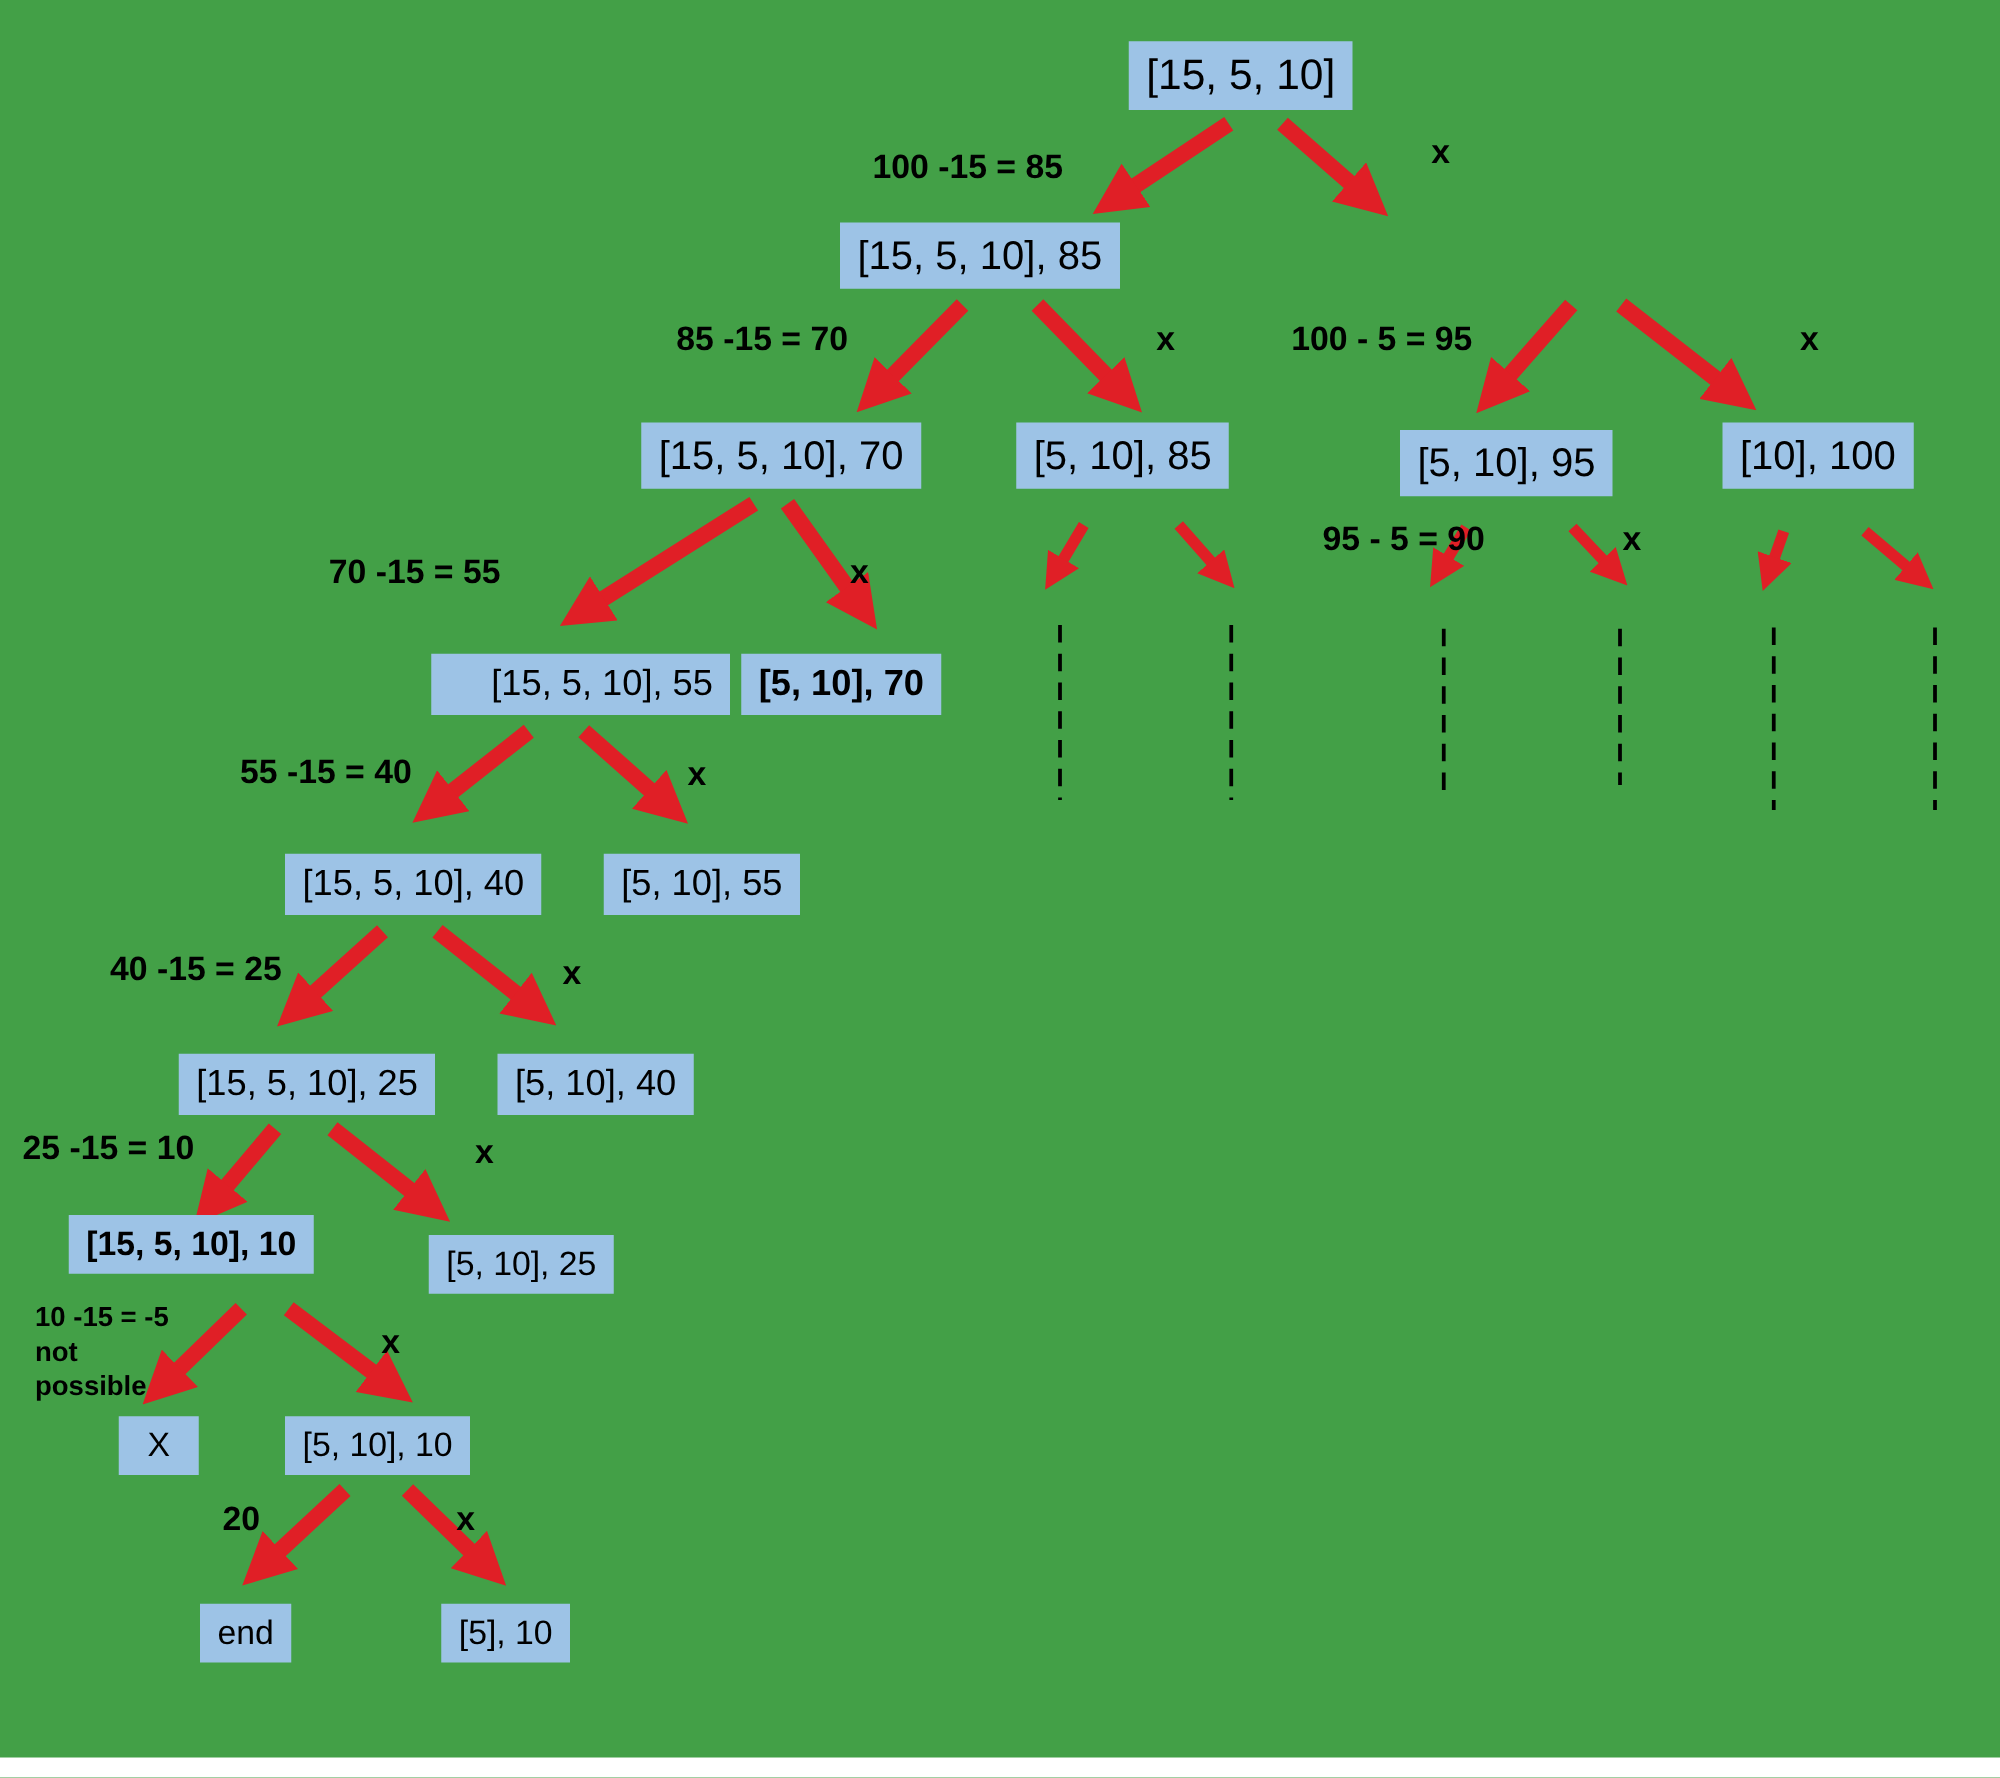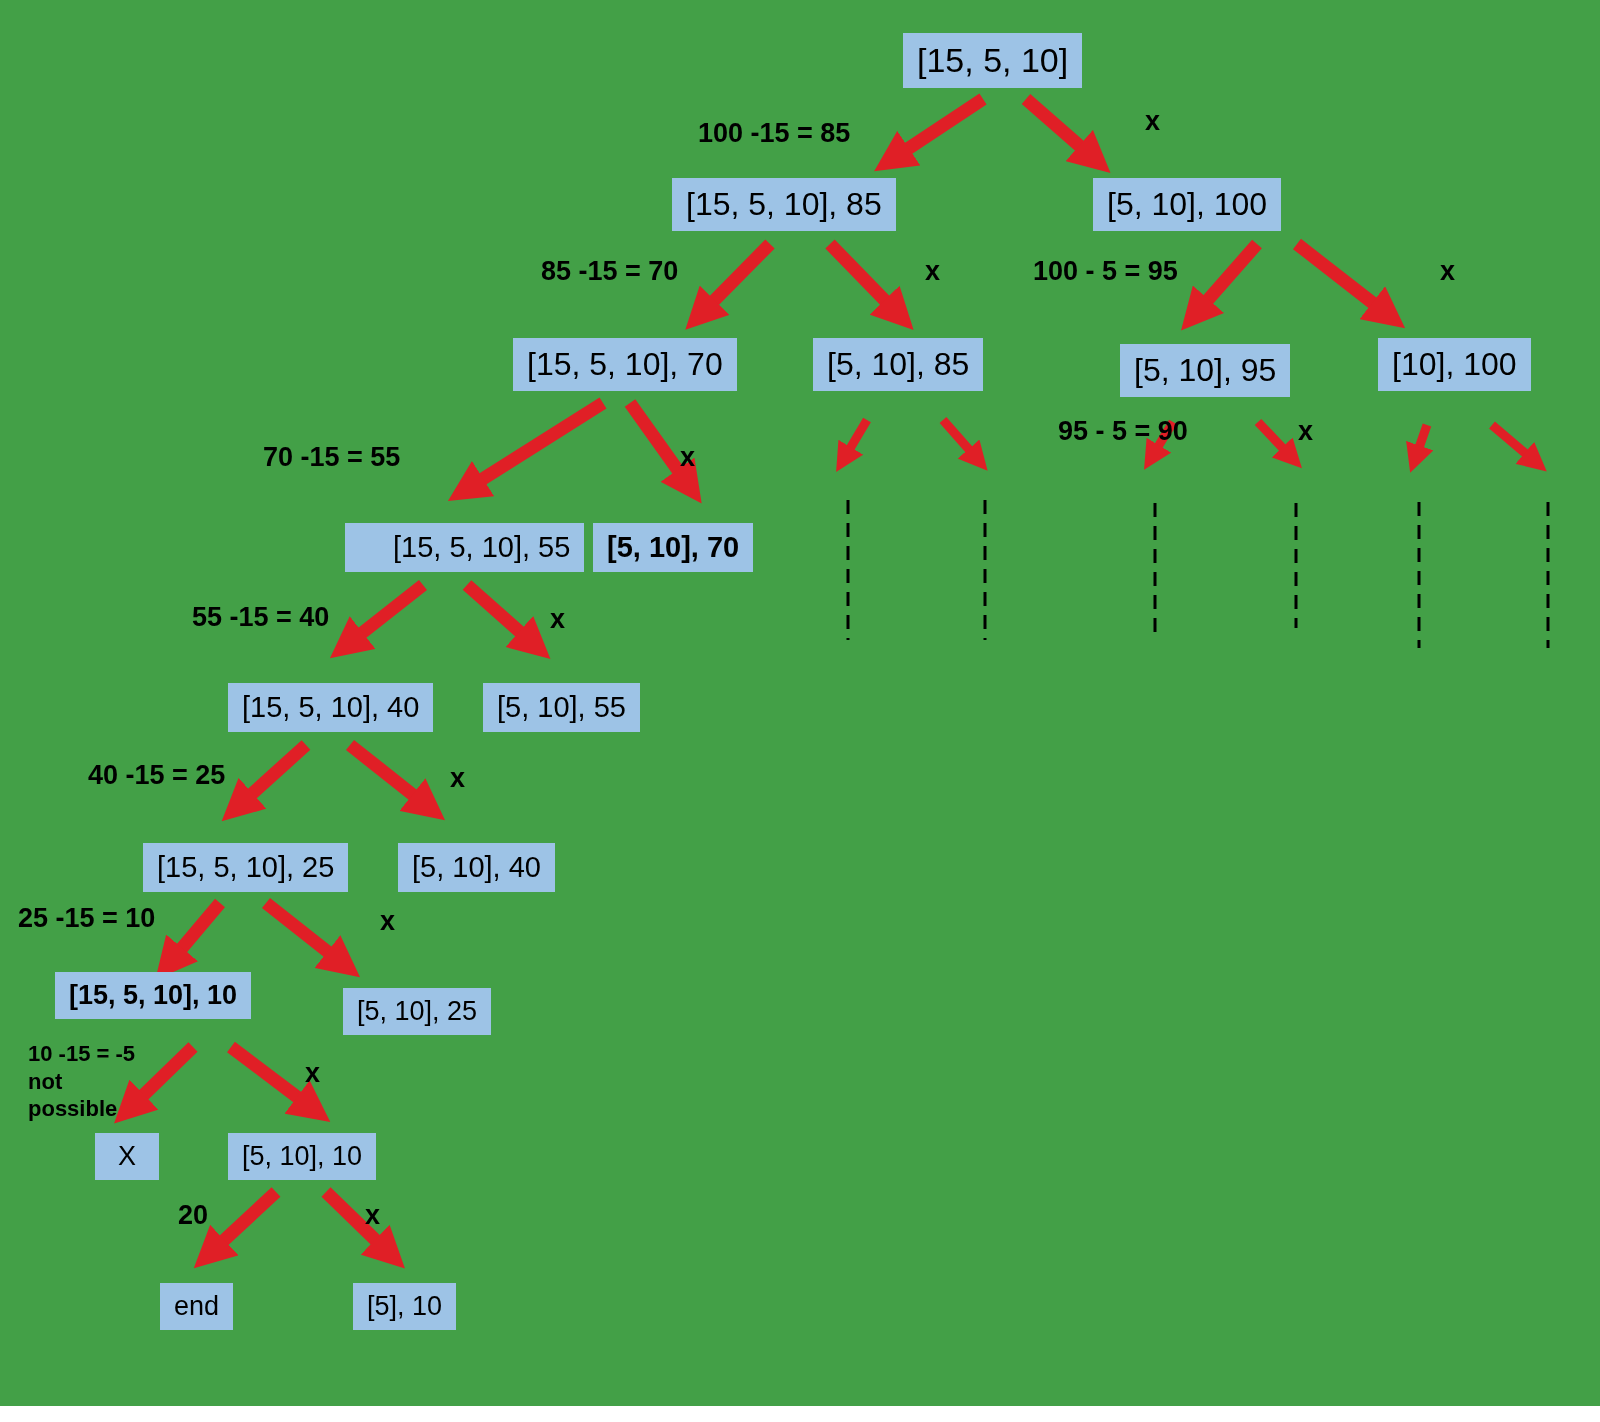--- a/index.html
+++ b/index.html
@@ -89,21 +89,20 @@
 
     <line class="arrow" x1="276" y1="1192" x2="206" y2="1257" marker-end="url(#ah)"></line>
     <line class="arrow" x1="326" y1="1192" x2="393" y2="1257" marker-end="url(#ah)"></line>
   </svg>
 
   <div class="node sz-xl" style="left:903px; top:33px;">[15, 5, 10]</div>
   <div class="elabel" style="left:698px; top:106px;margin-top:12px;">100 -15 = 85</div>
   <div class="elabel" style="left:1145px; top:106px;">x</div>
 
   <div class="node sz-lg" style="left:672px; top:178px;">[15, 5, 10], 85</div>
-  <div class="node sz-lg" style="left:1093px; top:178px;">[5, 10], 100</div>
   <div class="elabel" style="left:505px; top:256px;margin-left:36px;">85 -15 = 70</div>
   <div class="elabel" style="left:925px; top:256px;">x</div>
   <div class="elabel" style="left:1033px; top:256px;">100 - 5 = 95</div>
   <div class="elabel" style="left:1440px; top:256px;">x</div>
 
   <div class="node sz-lg" style="left:513px; top:338px;">[15, 5, 10], 70</div>
   <div class="node sz-lg" style="left:813px; top:338px;">[5, 10], 85</div>
   <div class="node sz-lg" style="left:1120px; top:344px;">[5, 10], 95</div>
   <div class="node sz-lg" style="left:1378px; top:338px;">[10], 100</div>
   <div class="elabel" style="left:263px; top:442px;">70 -15 = 55</div>

